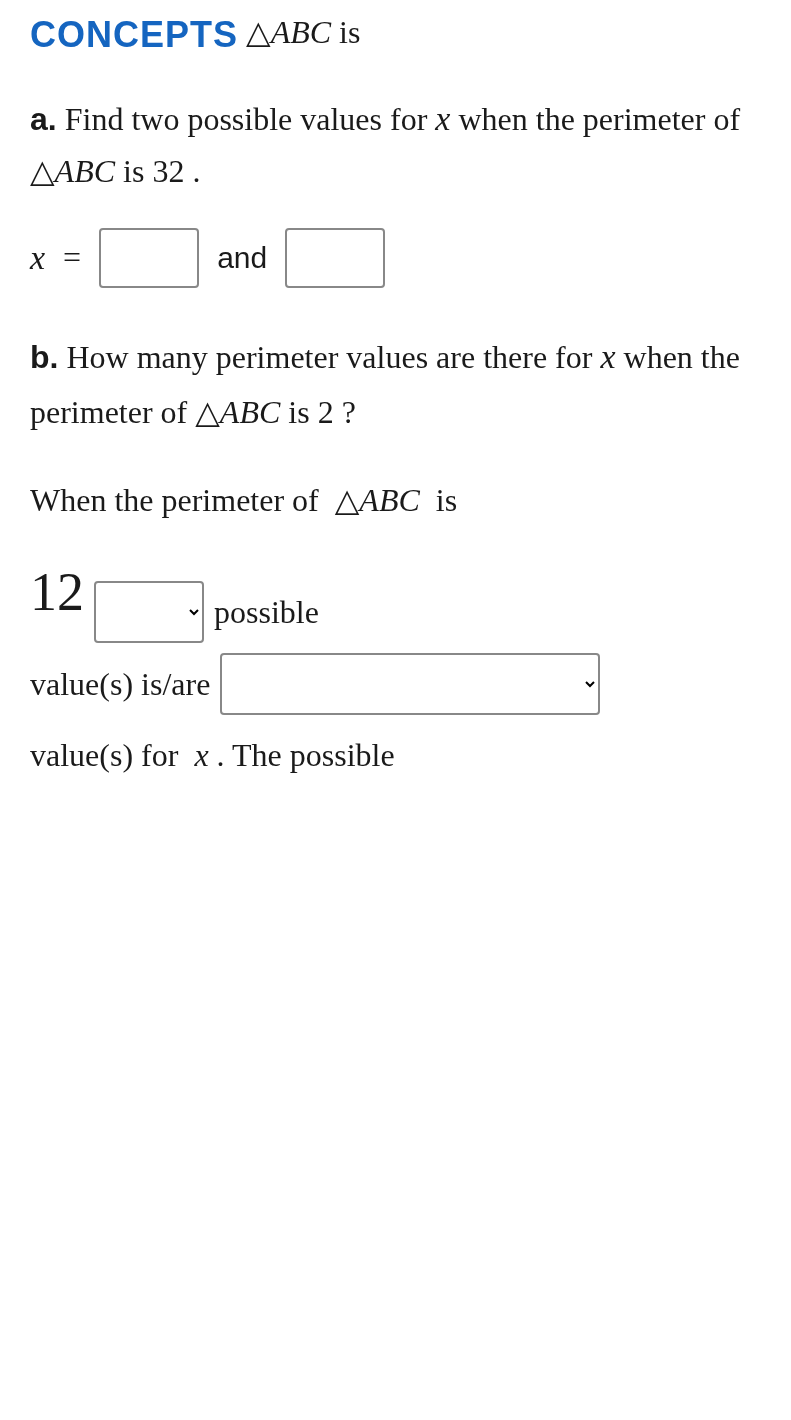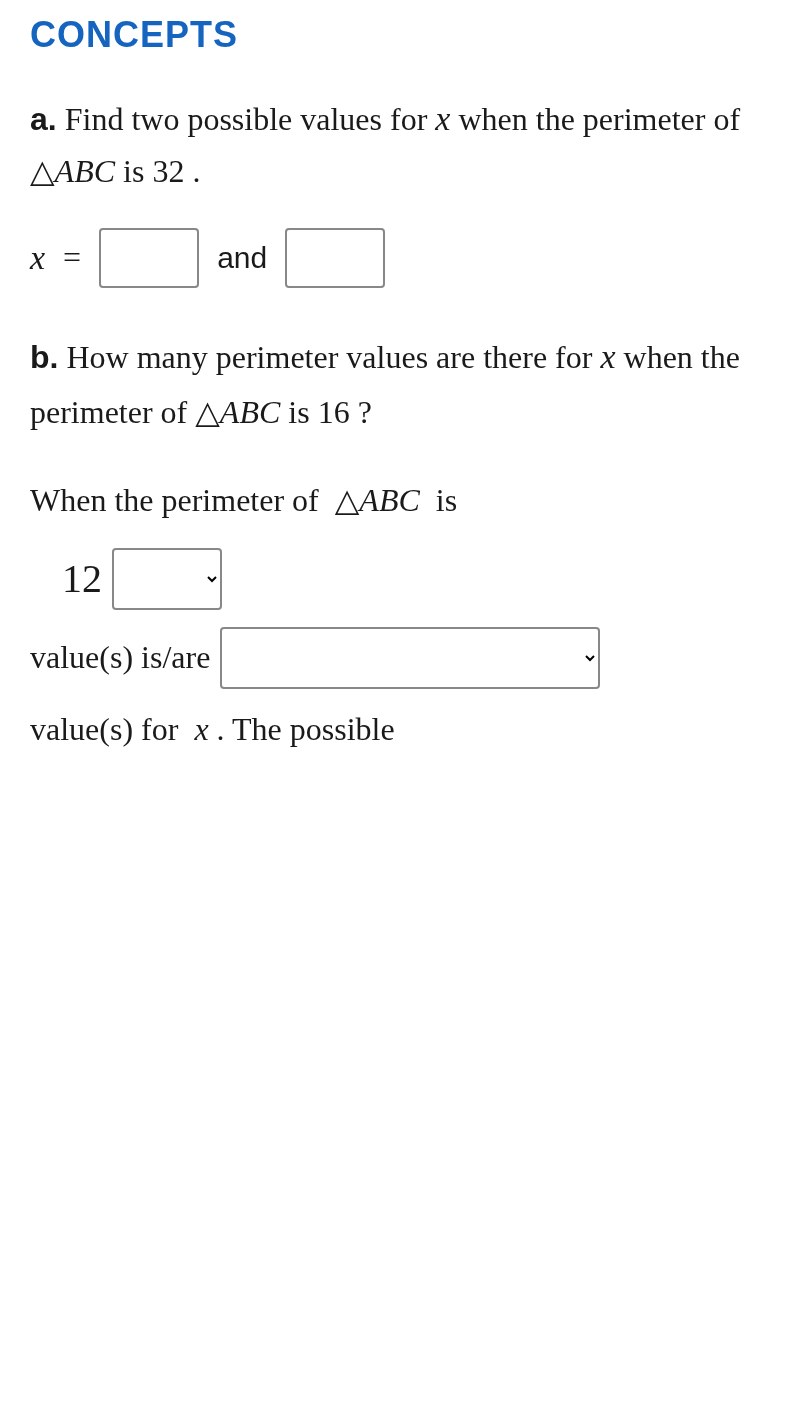--- a/index.html
+++ b/index.html
@@ -123,38 +123,40 @@
       cursor: pointer;
     }
 
     .inline-dropdown-wrapper {
       display: inline-flex;
       align-items: center;
     }
 
     .sentence-row {
       display: flex;
-      align-items: center;
+      align-items: flex-end;
       flex-wrap: wrap;
       gap: 10px;
       margin-bottom: 10px;
     }
 
     .big-number {
-      font-size: 40px;
-      font-family: Georgia, serif;
-      margin-left: 32px;
+      font-size: 54px;
+      font-family: Georgia, serif;
     }
   </style>
 </head>
 <body>
 
 <div class="intro-block">
   <div class="header-line">
     <span class="concepts-label">CONCEPTS</span>
+    <span>
+      △<em>ABC</em> is
+    </span>
   </div>
 </div>
 
 <div class="part-block">
   <span class="part-label">a.</span>
   <span> Find two possible values for </span>
   <em class="math-var">x</em>
   <span> when the perimeter of △</span><em>ABC</em>
   <span> is 32 .</span>
 </div>
@@ -166,38 +168,39 @@
   <span class="and-text">and</span>
   <input type="text" class="text-input-box" aria-label="Second value of x" style="">
 </div>
 
 <div class="part-b-block">
   <span class="part-label">b.</span>
   <span> How many perimeter values are there for </span>
   <em class="math-var">x</em>
   <span> when the perimeter of </span>
   <span>△<em>ABC</em></span>
-  <span> is 16 ?</span>
+  <span> is 2 ?</span>
 </div>
 
 <div class="answer-sentence">
   <div class="sentence-row">
     <span>When the perimeter of &nbsp;△<em>ABC</em>&nbsp; is</span>
   </div>
   <div class="sentence-row">
     <span class="big-number">12</span>
     <span class="inline-dropdown-wrapper">
       <select class="dropdown-select" aria-label="Number of possible values">
         <option value=""></option>
         <option value="0">0</option>
         <option value="1">1</option>
         <option value="2">2</option>
         <option value="3">3</option>
       </select>
     </span>
+    <span>possible</span>
   </div>
   <div class="sentence-row">
     <span>value(s) is/are</span>
     <span class="inline-dropdown-wrapper">
       <select class="dropdown-select-wide" aria-label="Possible values">
         <option value=""></option>
         <option value="no solution">no solution</option>
         <option value="x = 4">x = 4</option>
         <option value="x = 6">x = 6</option>
         <option value="x = 4 and x = 6">x = 4 and x = 6</option>

